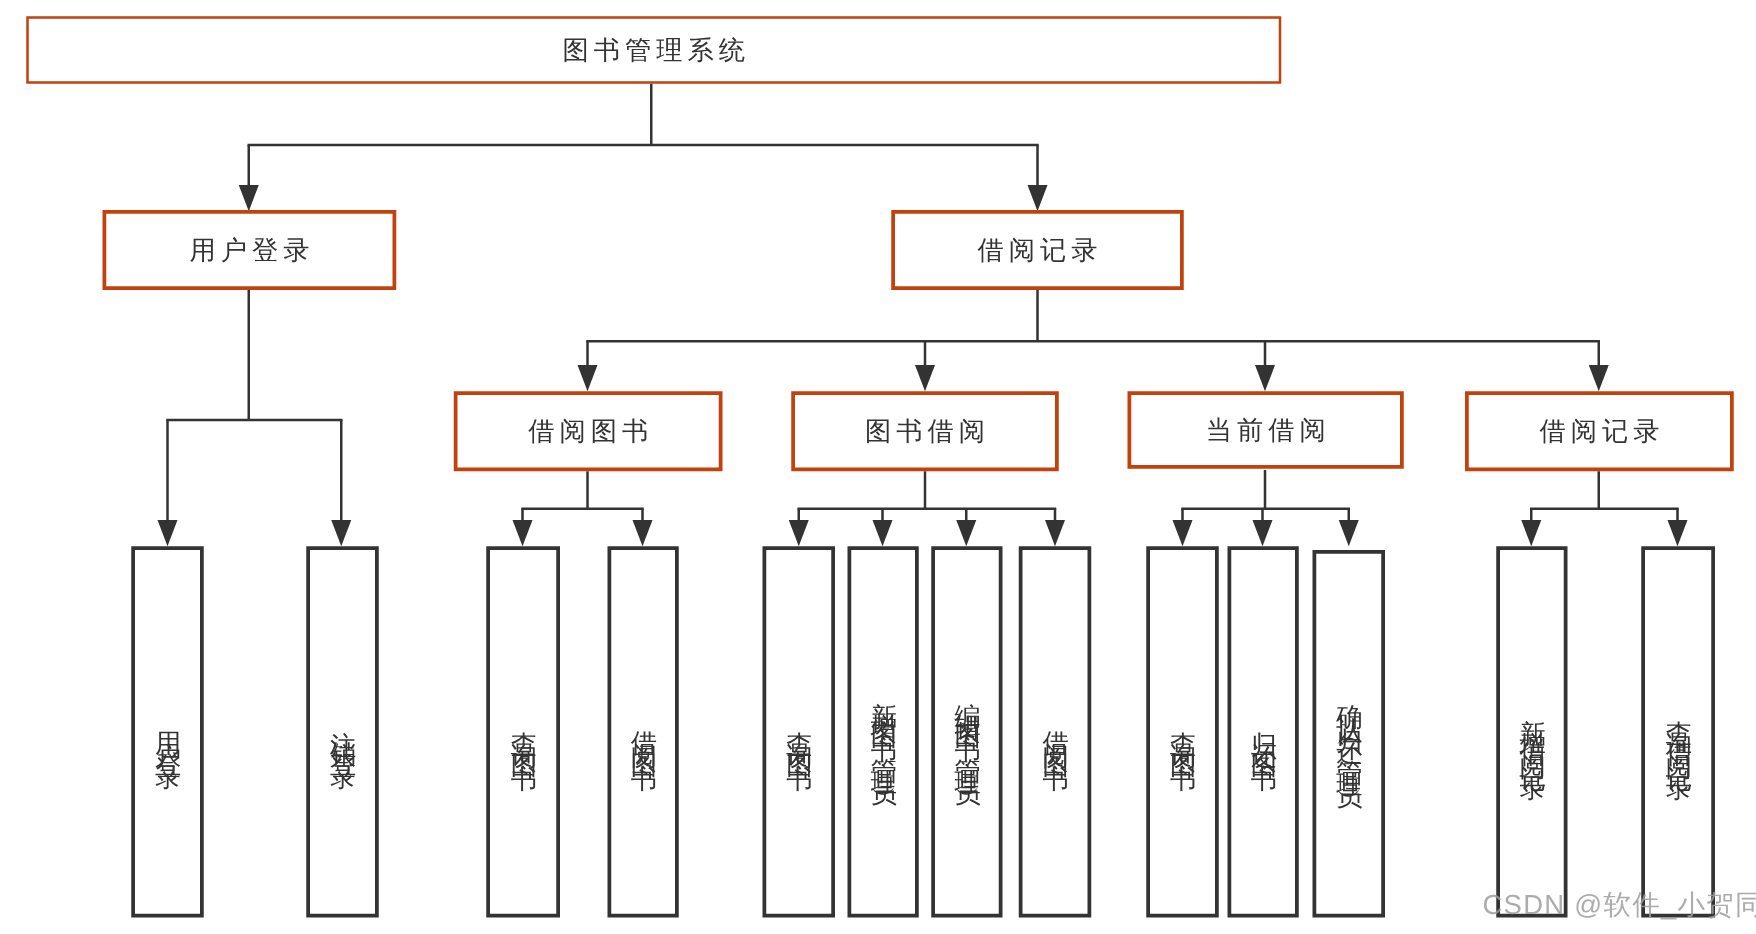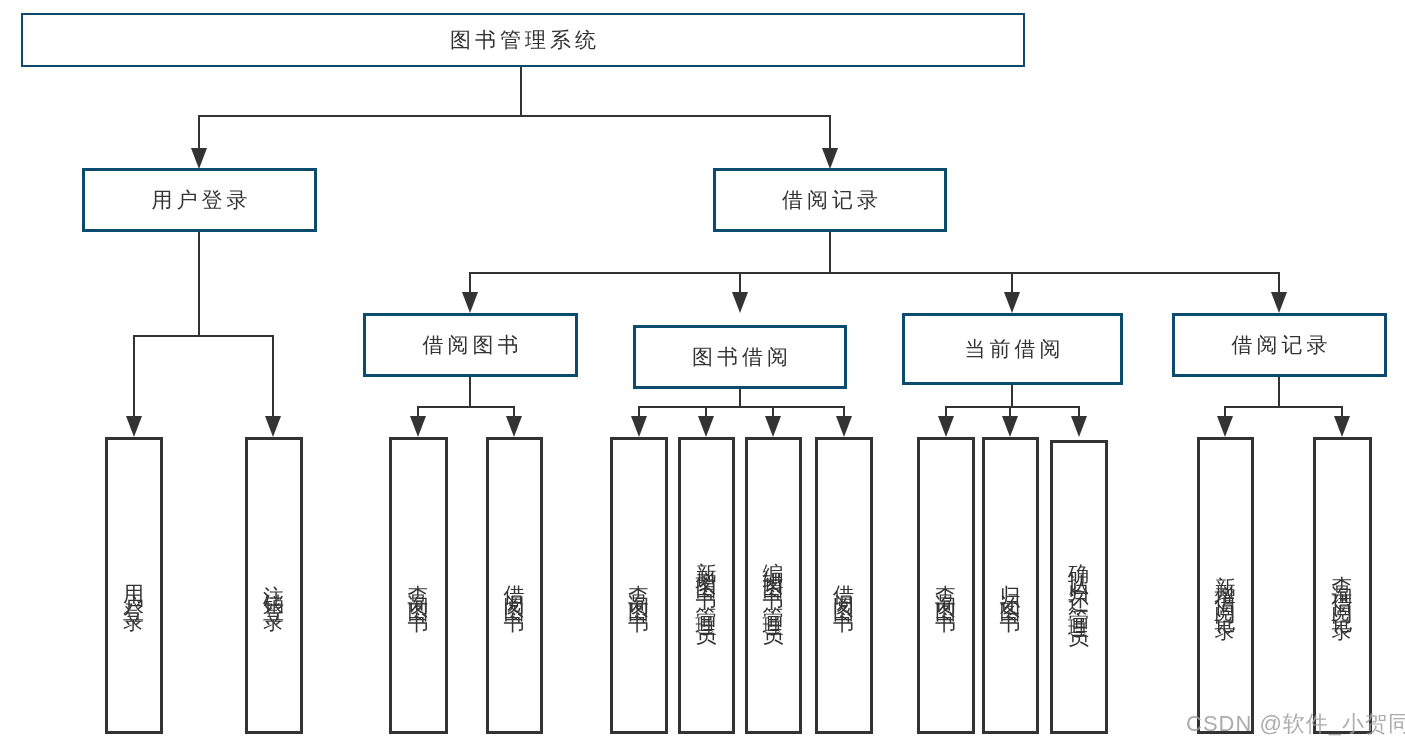--- a/index.html
+++ b/index.html
@@ -9,21 +9,21 @@
     background:#fff;
     font-family:"Liberation Sans","DejaVu Sans",sans-serif;
     color:#333;
     overflow:hidden;
   }
   
   .box{
     position:absolute;
     box-sizing:border-box;
     background:#fff;
-    border:3px solid #0c4a6e;
+    border:3px solid #c2410c;
     display:flex;align-items:center;justify-content:center;
     font-size:21px;
     letter-spacing:4px;
     color:#333;
     text-indent:4px; 
     z-index:2;
   }
   .box.root{border-width:2px;}
   .vbox{
     position:absolute;
@@ -95,24 +95,24 @@
   <i class="vline" style="left:829px;top:231px;height:42px;"></i>
   <i class="hline" style="left:469px;top:272px;width:811px;"></i>
   <i class="arrow" style="left:462px;top:273px;height:40px;"></i>
   <i class="arrow" style="left:732px;top:273px;height:40px;"></i>
   <i class="arrow" style="left:1004px;top:273px;height:40px;"></i>
   <i class="arrow" style="left:1271px;top:273px;height:40px;"></i>
 
   <div class="box" style="left:363px;top:313px;width:215px;height:64px;">
     <span>借阅图书</span>
   </div>
-  <div class="box" style="left:633px;top:325px;width:214px;height:64px;">
+  <div class="box" style="left:633px;top:313px;width:214px;height:64px;">
     <span>图书借阅</span>
   </div>
-  <div class="box" style="left:902px;top:313px;width:221px;height:72px;">
+  <div class="box" style="left:902px;top:313px;width:221px;height:62px;">
     <span>当前借阅</span>
   </div>
   <div class="box" style="left:1172px;top:313px;width:215px;height:64px;">
     <span>借阅记录</span>
   </div>
 
   <i class="vline" style="left:469px;top:376px;height:31px;"></i>
   <i class="hline" style="left:417px;top:406px;width:98px;"></i>
   <i class="arrow" style="left:410px;top:407px;height:30px;"></i>
   <i class="arrow" style="left:506px;top:407px;height:30px;"></i>

